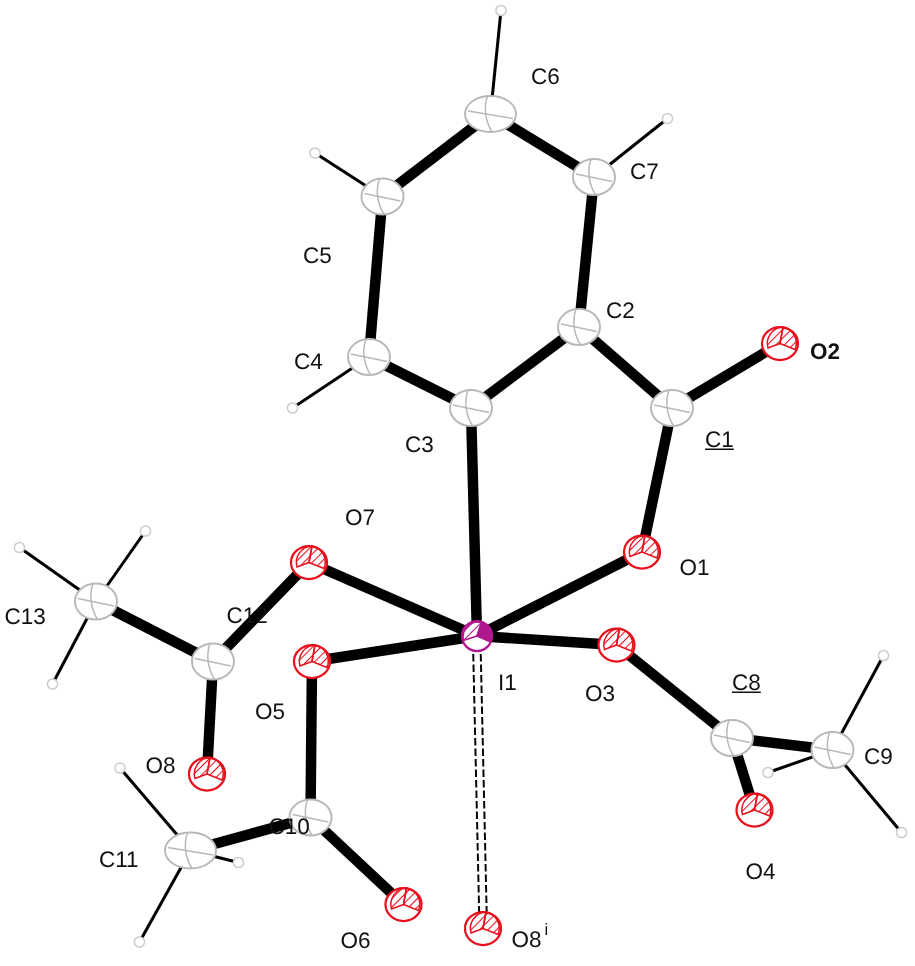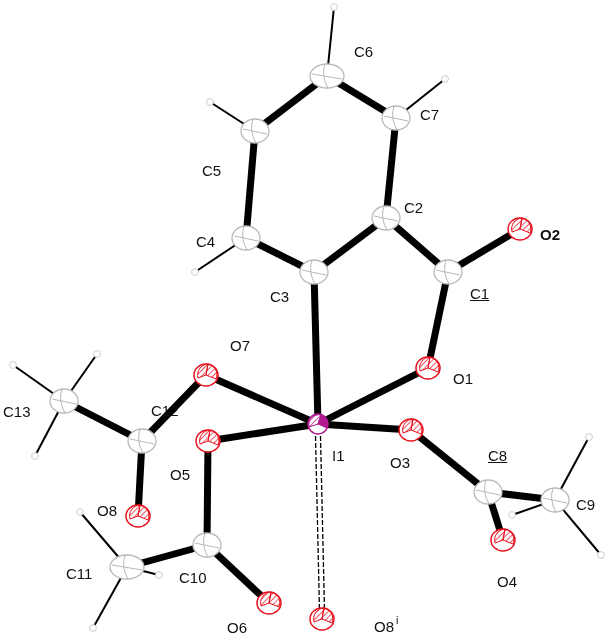--- a/index.html
+++ b/index.html
@@ -226,28 +226,28 @@
   <div id="label-layer">
       <div class="label" style="left: 470px; top: 286px; text-decoration: underline;"><span>C1</span></div>
       <div class="label" style="left: 404px; top: 200px;"><span>C2</span></div>
       <div class="label" style="left: 270px; top: 289px;"><span>C3</span></div>
       <div class="label" style="left: 196px; top: 234px;"><span>C4</span></div>
       <div class="label" style="left: 202px; top: 126px; margin-top: 37px;"><span>C5</span></div>
       <div class="label" style="left: 342px; top: 44px; margin-left: 12px;"><span>C6</span></div>
       <div class="label" style="left: 420px; top: 107px;"><span>C7</span></div>
       <div class="label" style="left: 488px; top: 448px; text-decoration: underline;"><span>C8</span></div>
       <div class="label" style="left: 576px; top: 497px;"><span>C9</span></div>
-      <div class="label" style="left: 179px; top: 570px;"><span>C10</span></div>
+      <div class="label" style="left: 179px; top: 544px;"><span>C10</span></div>
       <div class="label" style="left: 66px; top: 566px;"><span>C11</span></div>
       <div class="label" style="left: 114px; top: 403px; margin-left: 37px;"><span>C12</span></div>
       <div class="label" style="left: 3px; top: 404px;"><span>C13</span></div>
       <div class="label" style="left: 453px; top: 371px;"><span>O1</span></div>
       <div class="label" style="left: 540px; top: 227px; font-weight: bold;"><span>O2</span></div>
       <div class="label" style="left: 390px; top: 455px;"><span>O3</span></div>
       <div class="label" style="left: 497px; top: 574px;"><span>O4</span></div>
       <div class="label" style="left: 170px; top: 467px;"><span>O5</span></div>
       <div class="label" style="left: 227px; top: 620px;"><span>O6</span></div>
       <div class="label" style="left: 186px; top: 338px; margin-left: 44px;"><span>O7</span></div>
       <div class="label" style="left: 97px; top: 503px;"><span>O8</span></div>
-      <div class="label" style="left: 341px; top: 619px; margin-left: 33px;"><span>O8</span><span class="sup">i</span></div>
+      <div class="label" style="left: 341px; top: 619px;"><span>O8</span><span class="sup">i</span></div>
       <div class="label" style="left: 332px; top: 448px;"><span>I1</span></div>
     </div>
 </div>
 
 </body></html>

